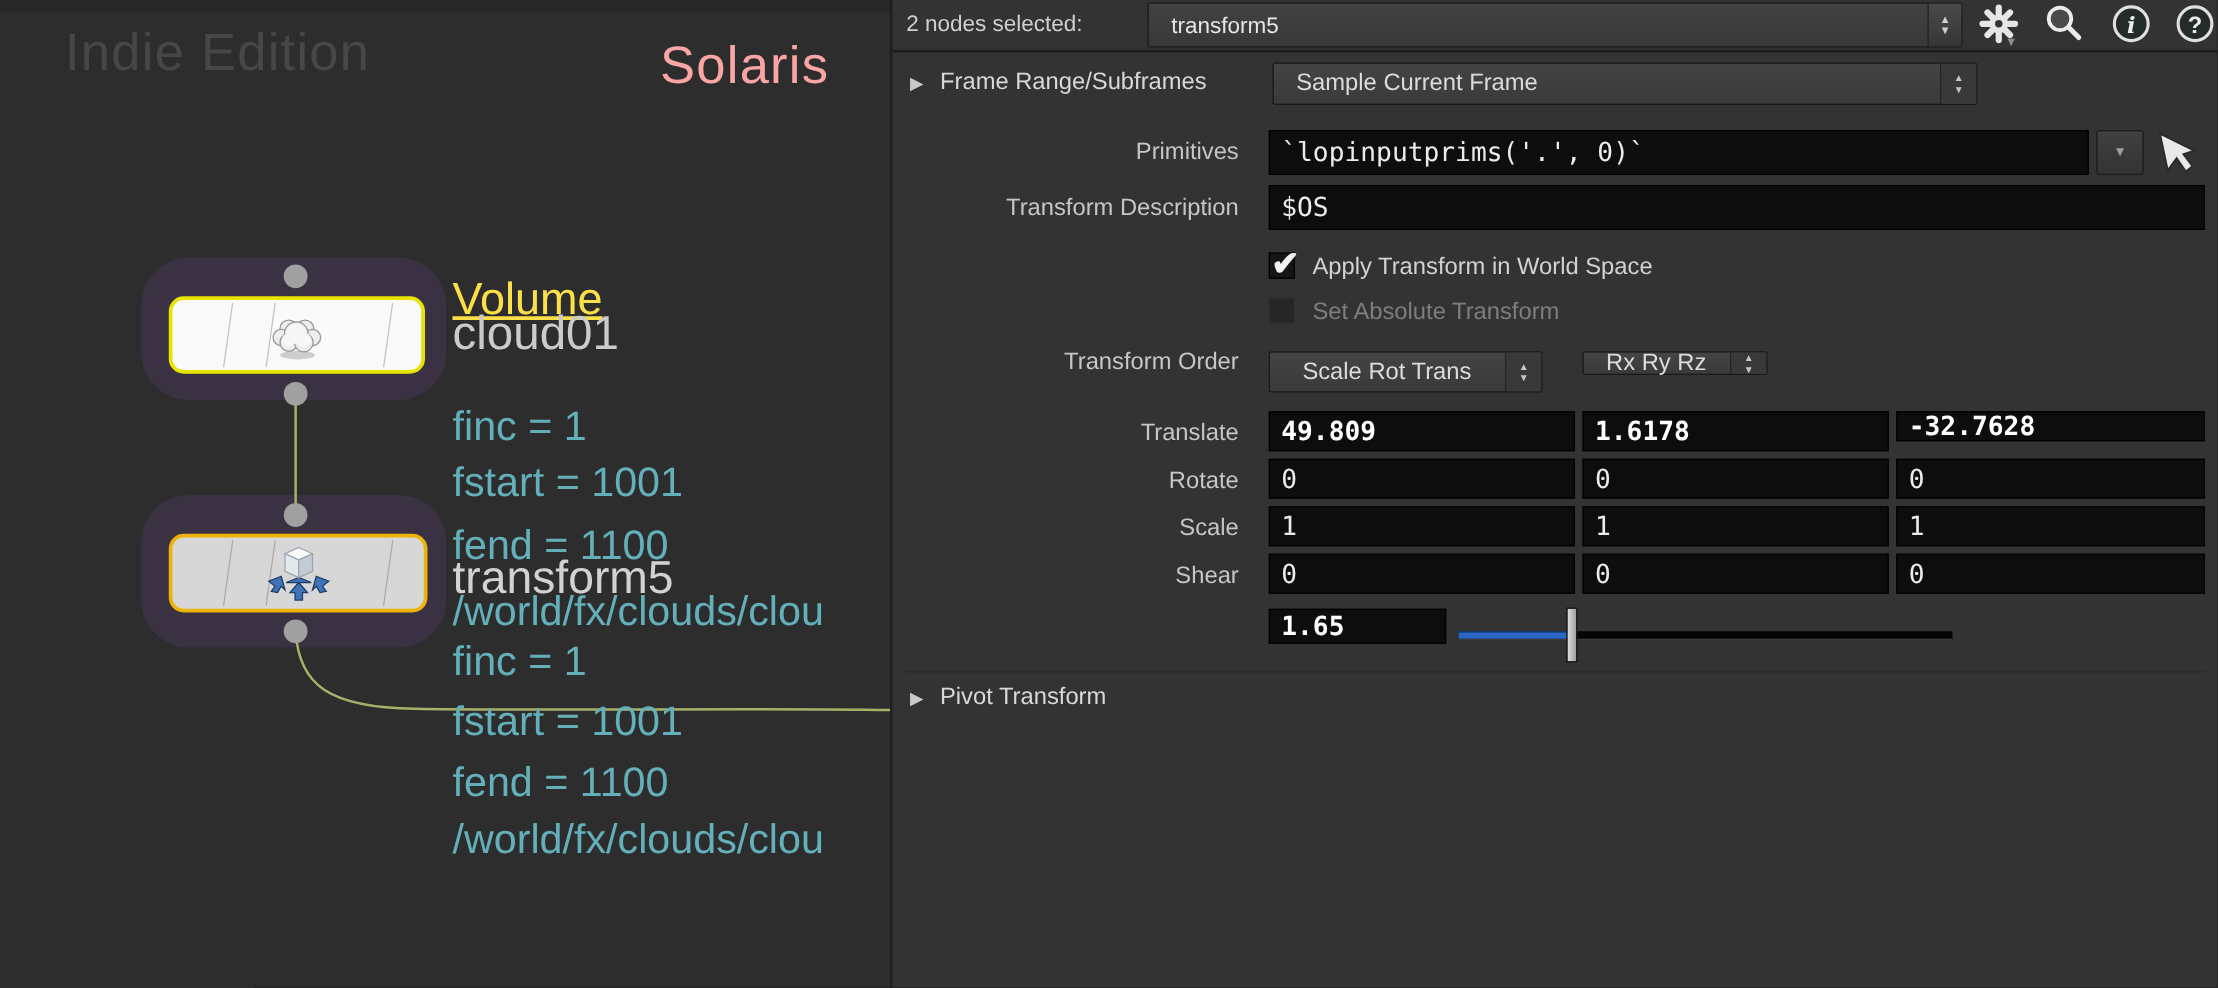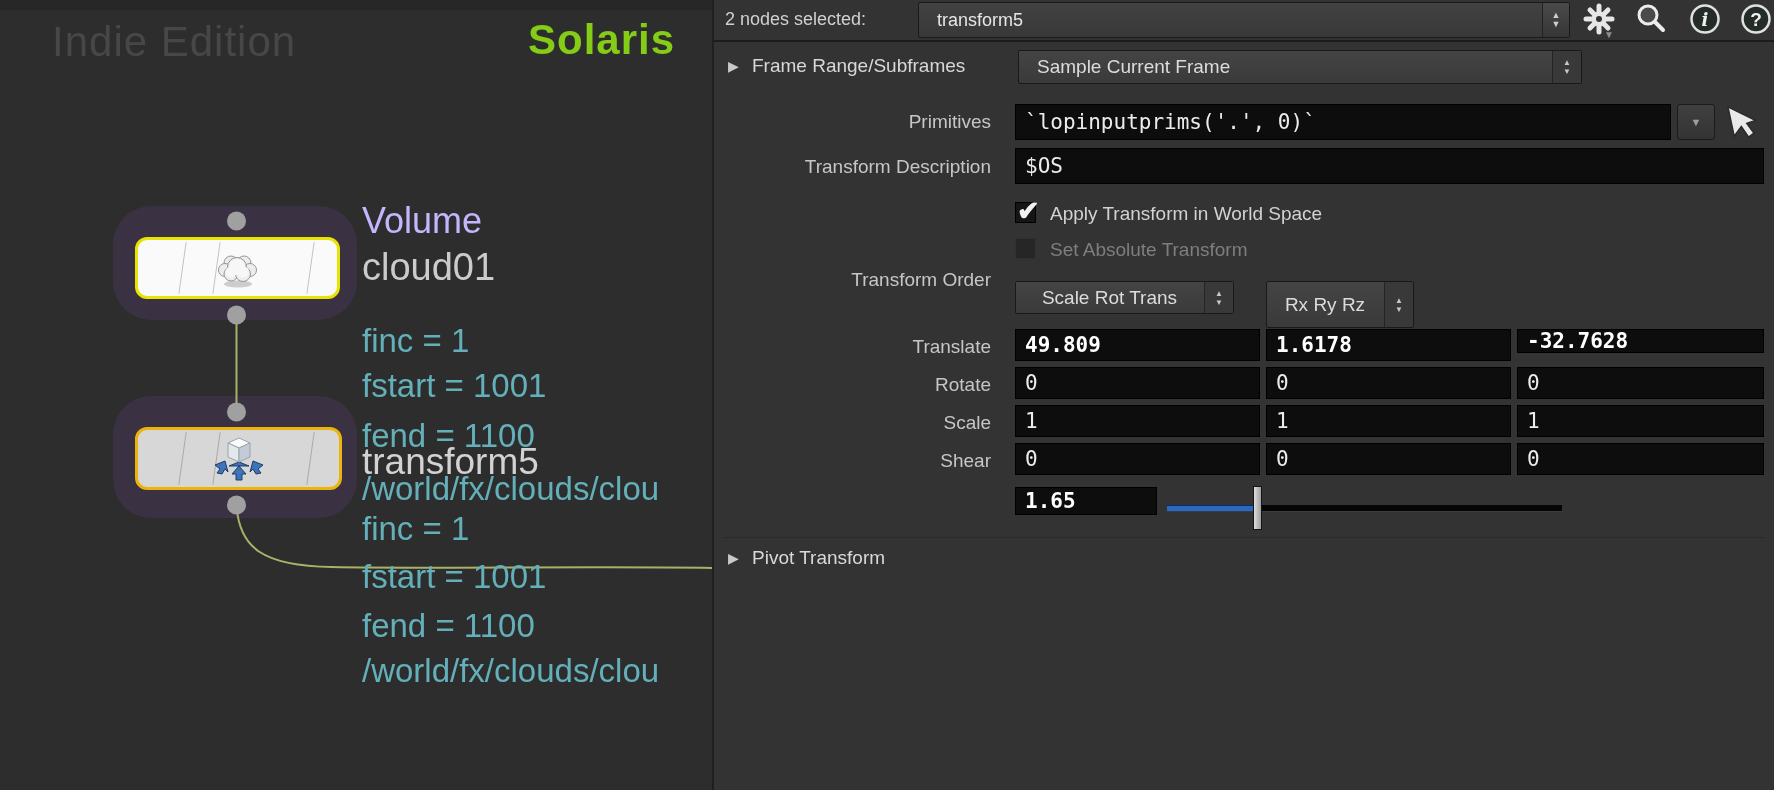--- a/index.html
+++ b/index.html
@@ -4,32 +4,32 @@
 <style>
   html,body{margin:0;padding:0;background:#1e1e1e;}
   #app{position:relative;width:1774px;height:790px;overflow:hidden;
        font-family:"Liberation Sans",sans-serif;-webkit-font-smoothing:antialiased;}
 
   
   .net-pane{position:absolute;left:0;top:0;width:712px;height:790px;background:#2d2d2d;overflow:hidden;text-align:center;}
   .net-topstrip{position:absolute;left:0;top:0;width:712px;height:10px;background:#272727;}
   .wm{position:absolute;font-size:42px;letter-spacing:1px;}
   .wm-left{left:52px;top:18px;color:#474747;}
-  .wm-right{left:528px;top:16px;color:#84cc16;font-weight:bold;}
+  .wm-right{left:528px;top:28px;color:#fca5a5;font-weight:normal;}
   .net-svg{position:absolute;left:0;top:0;}
   .node{position:absolute;border-radius:12px;box-sizing:border-box;}
   .node-cloud{left:135px;top:237px;width:205px;height:62px;background:#fafafa;border:3px solid #e8e300;}
   .node-xform{left:135px;top:427px;width:207px;height:63px;background:#d7d7d7;border:3px solid #ecb308;}
   .slash{position:absolute;top:2px;bottom:2px;width:1px;transform:rotate(8deg);}
   .node-cloud .slash{background:#c2c2c2;}
   .node-xform .slash{background:#a9a9a9;}
   .s1{left:44px;} .s2{left:78px;} .s3{left:172px;}
   .node-icon{position:absolute;left:50%;top:50%;transform:translate(-50%,-50%);}
   .nlabel{position:absolute;left:362px;white-space:nowrap;}
-  .lbl-volume{top:200px;font-size:36px;color:#c4b5fd;}
+  .lbl-volume{top:218px;font-size:36px;color:#fde047;text-decoration:underline;}
   .lbl-cloud{top:246px;font-size:38px;color:#cbcbcb;}
   .lbl-xform{top:441px;font-size:37px;color:#d2d2d2;}
   .anno{position:absolute;left:362px;font-size:33px;color:#64b0ba;white-space:nowrap;}
 
   
   .param-pane{position:absolute;left:712px;top:0;width:1062px;height:790px;background:#333333;
               border-left:2px solid #1f1f1f;box-sizing:border-box;overflow:hidden;}
   .topbar{position:absolute;left:0;top:0;width:1062px;height:40px;background:#333;border-bottom:2px solid #1c1c1c;}
   .sel-label{position:absolute;left:11px;top:9px;font-size:18px;color:#d0d0d0;}
   .node-combo{position:absolute;left:204px;top:2px;width:652px;height:36px;background:linear-gradient(#424242,#383838);
@@ -204,29 +204,29 @@
     <span class="plabel" style="top:156px">Transform Description</span>
     <div class="field" style="left:301px;top:148px;width:749px;height:36px">$OS</div>
 
     <div class="cbox on" style="top:202px">
       <span class="check">✔</span>
     </div>
     <span class="cblabel" style="top:203px;color:#d2d2d2">Apply Transform in World Space</span>
     <div class="cbox off" style="top:238px"></div>
     <span class="cblabel" style="top:239px;color:#7e7e7e">Set Absolute Transform</span>
 
-    <span class="plabel" style="top:269px">Transform Order</span>
+    <span class="plabel" style="top:279px">Transform Order</span>
     <div class="dd" style="left:301px;top:281px;width:219px;height:33px">
       <span class="dd-text">Scale Rot Trans</span>
       <span class="dd-spin">
           <span>▲</span>
           <span>▼</span>
         </span>
     </div>
-    <div class="dd" style="left:552px;top:281px;width:148px;height:47px">
+    <div class="dd" style="left:552px;top:281px;width:148px;height:19px">
       <span class="dd-text">Rx Ry Rz</span>
       <span class="dd-spin">
           <span>▲</span>
           <span>▼</span>
         </span>
     </div>
 
     <span class="plabel" style="top:336px">Translate</span>
     <div class="field bold" style="left:301px;top:329px;width:245px;height:32px">49.809</div>
     <div class="field bold" style="left:552px;top:329px;width:245px;height:32px">1.6178</div>

